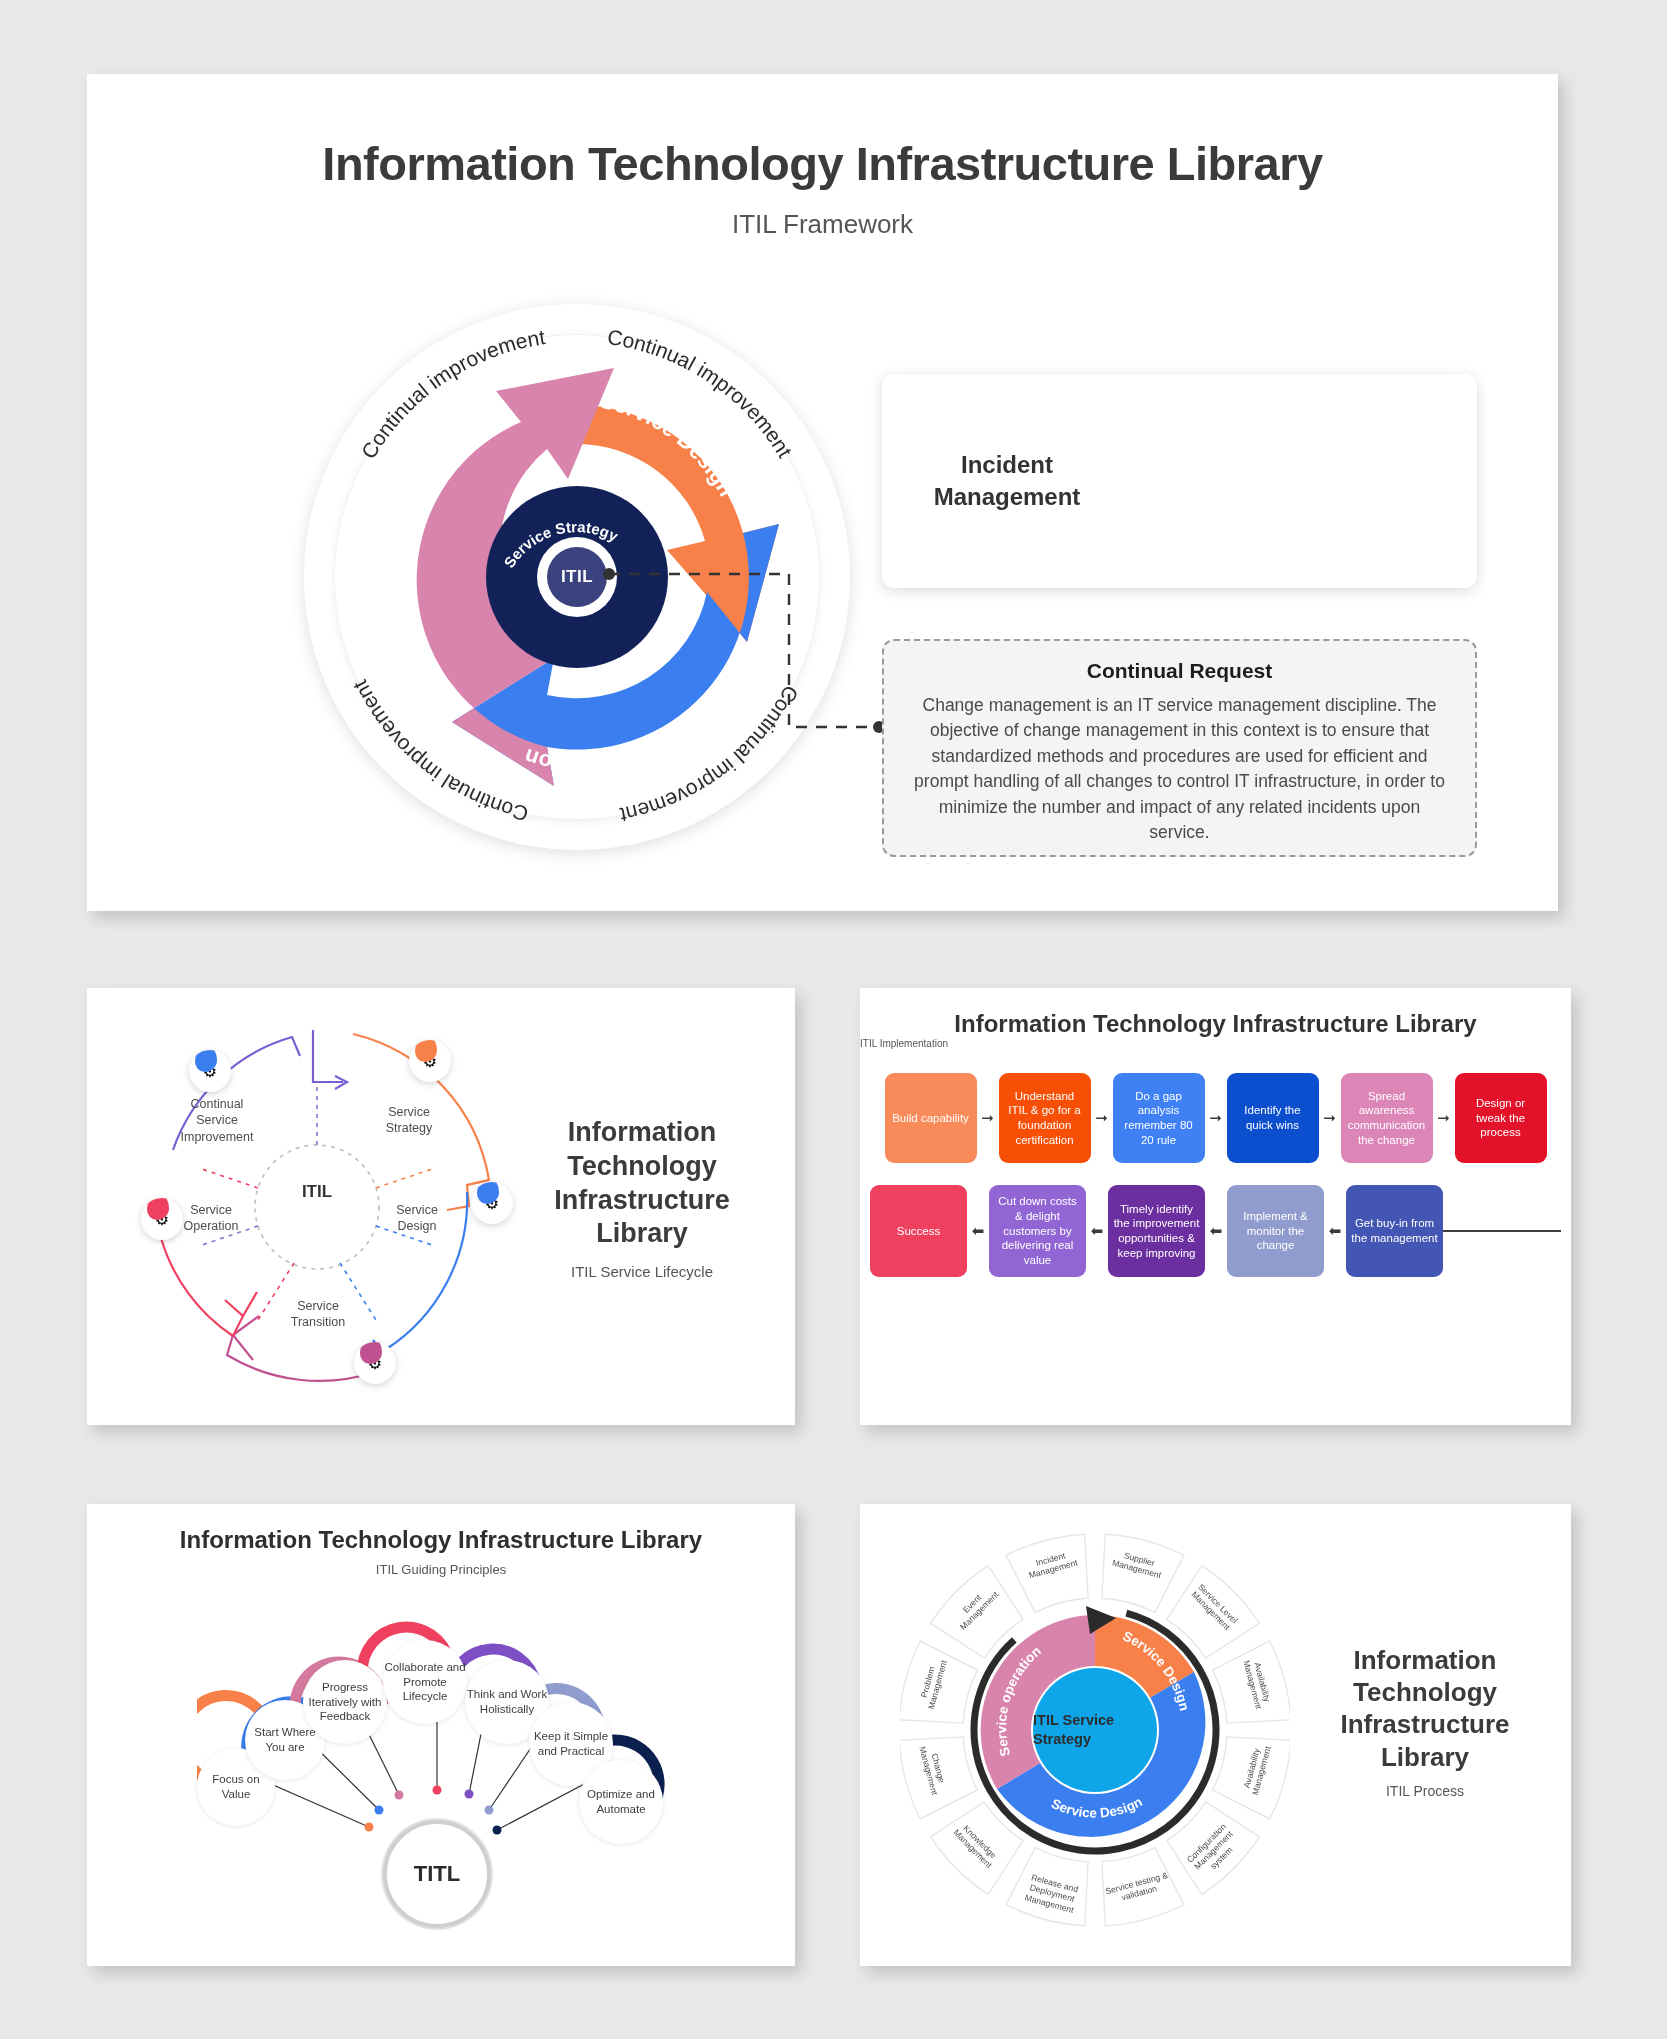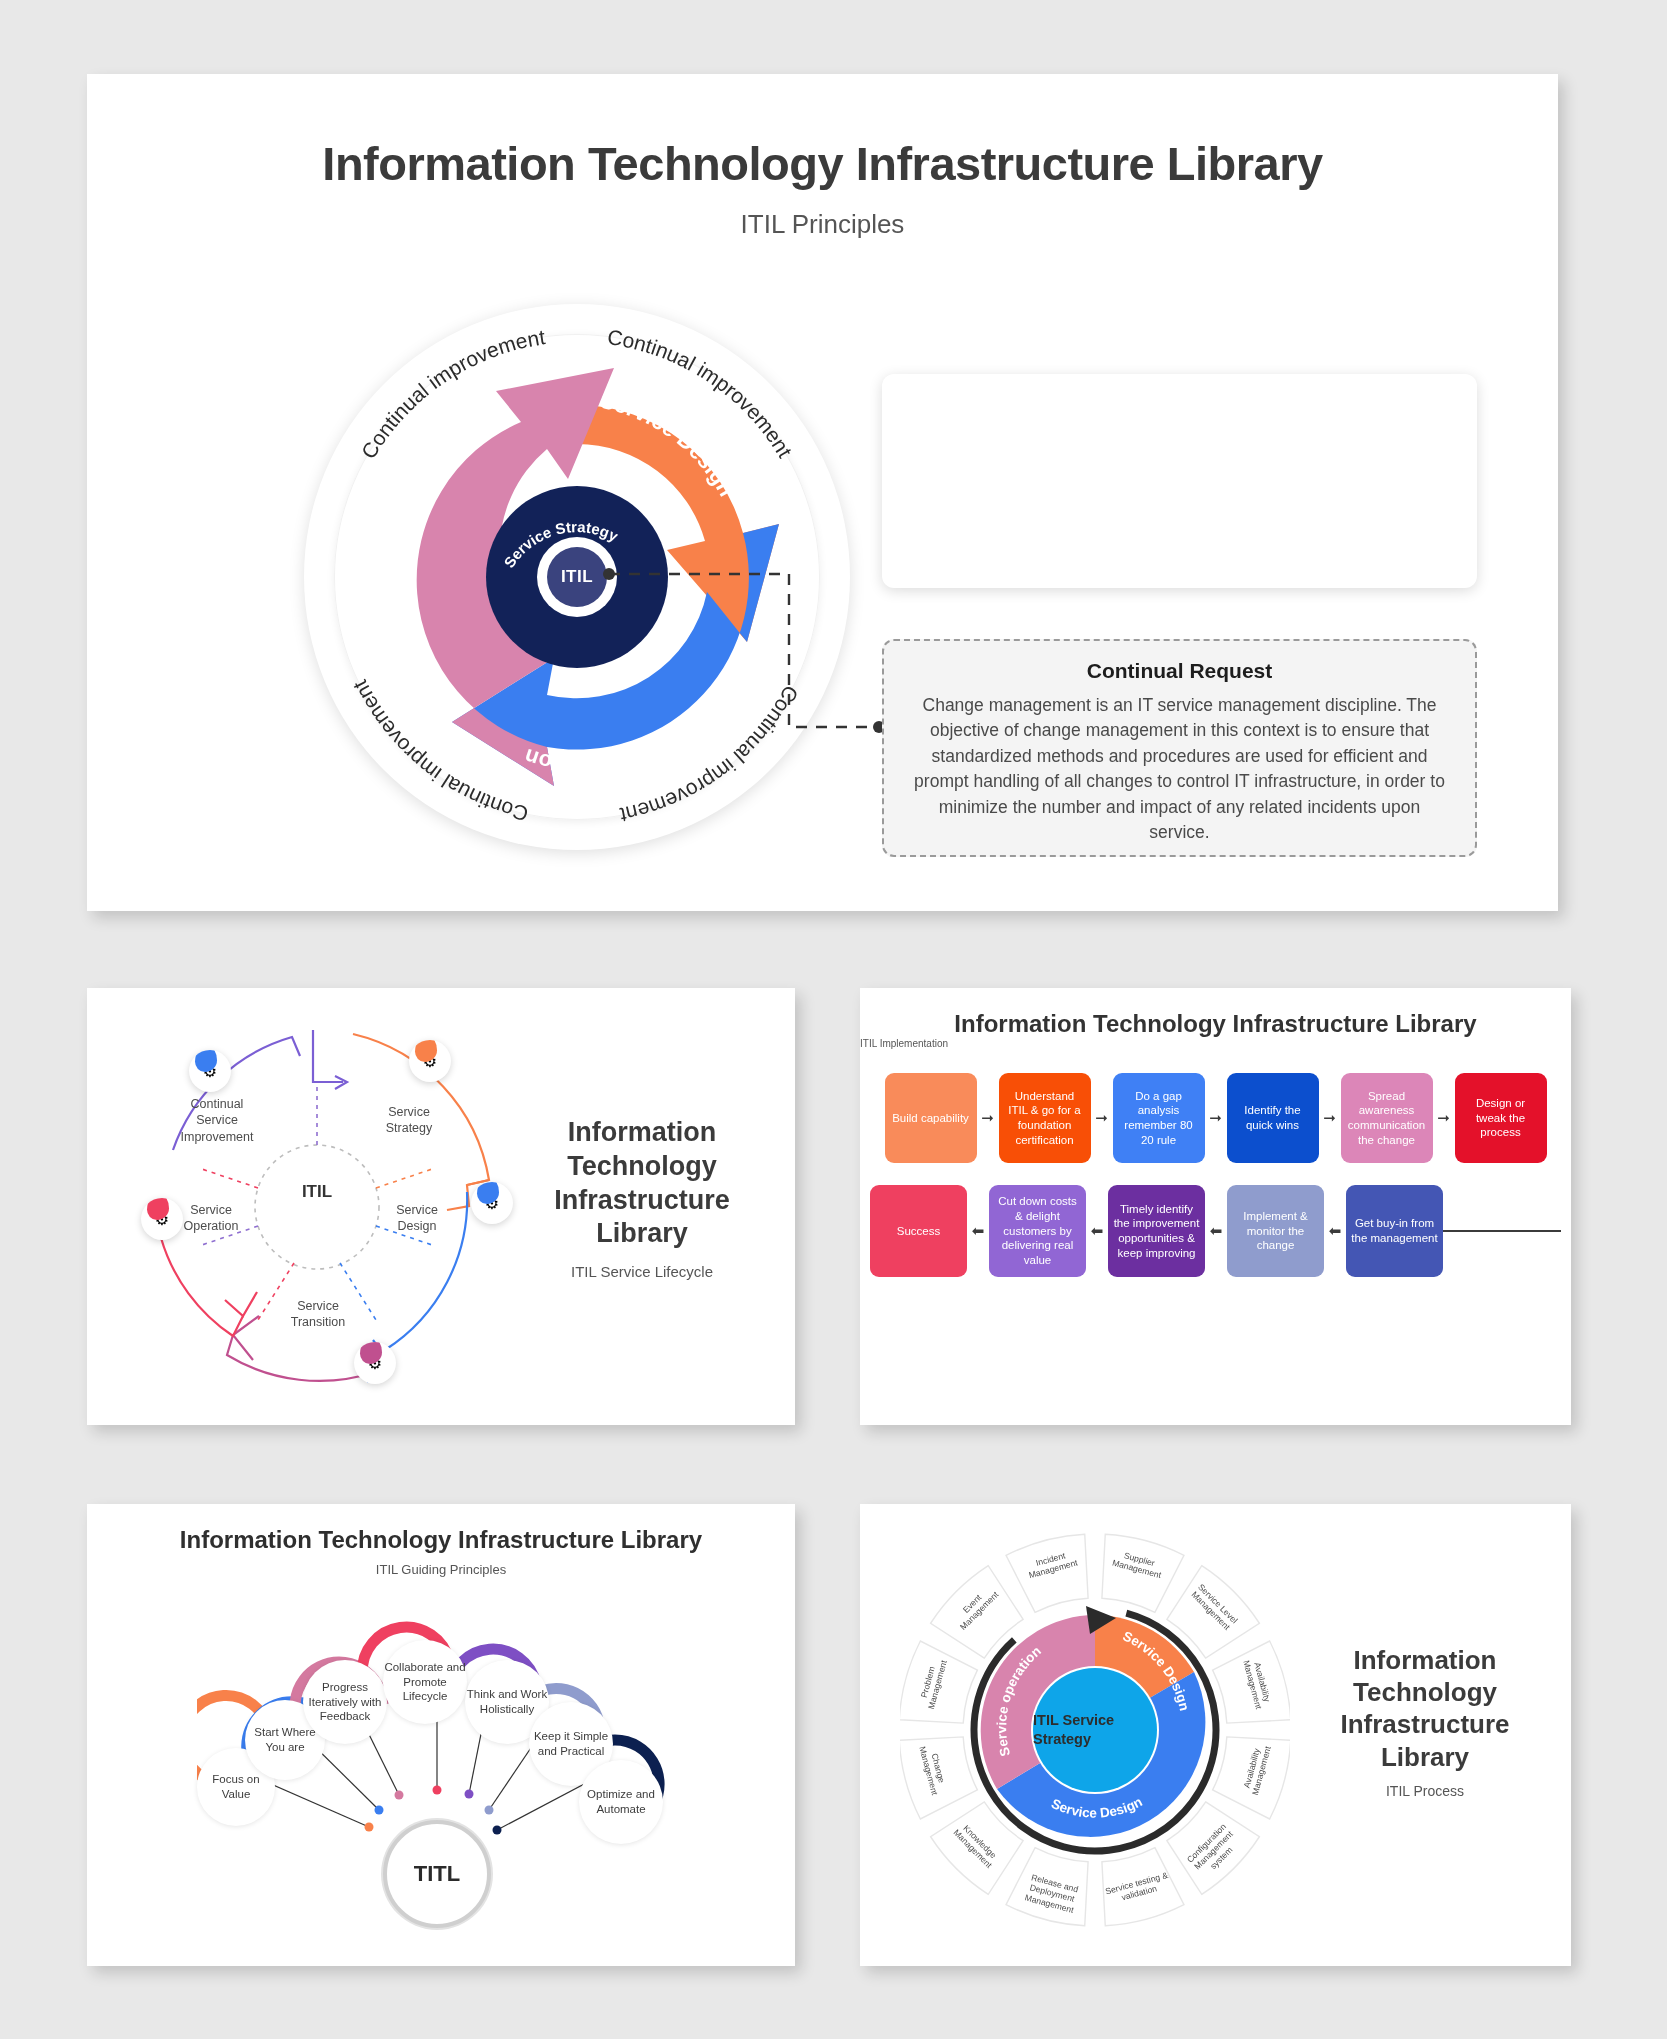--- a/index.html
+++ b/index.html
@@ -80,21 +80,21 @@
   .pw { position:absolute; left:40px; top:18px; width:390px; height:420px; }
   .pw-core { position:absolute; left:133px; top:146px; width:124px; height:124px; border-radius:50%; background:#0ea5e9; display:flex; align-items:center; justify-content:center; text-align:left; }
   .pw-core span { font-size:14.5px; font-weight:bold; color:#2d2d2d; line-height:1.3; }
   .seg-label { position:absolute; font-size:8.6px; color:#4b4b4b; line-height:1.22; text-align:center; width:72px; }
 </style>
 </head>
 <body>
 
 <div class="slide" id="slide1">
   <div class="s1-title">Information Technology Infrastructure Library</div>
-  <div class="s1-sub">ITIL Principles</div>
+  <div class="s1-sub">ITIL Framework</div>
 
   <div class="wheel">
     <div class="wheel-outer"></div>
     <div class="wheel-ring2"></div>
 
     <svg class="arcsvg" width="570" height="570">
       <defs>
         <path id="ocA" d="M 50,285 A 235,235 0 0 1 285,50" fill="none"></path>
         <path id="ocB" d="M 285,50 A 235,235 0 0 1 520,285" fill="none"></path>
         <path id="ocC" d="M 520,285 A 235,235 0 0 1 285,520" fill="none"></path>
@@ -148,20 +148,24 @@
       </div>
   </div>
 
   <svg class="conn" width="1471" height="837">
     <circle cx="522" cy="500" r="6" fill="#333"></circle>
     <path d="M 522,500 L 702,500 L 702,653 L 790,653" stroke="#333" stroke-width="2.4" fill="none" stroke-dasharray="11,9"></path>
     <circle cx="792" cy="653" r="6" fill="#333"></circle>
   </svg>
 
   <div class="inc-card">
+    <div class="inc-label">
+      <div>Incident</div>
+      <div>Management</div>
+    </div>
   </div>
 
   <div class="cr-card">
     <div class="cr-title">Continual Request</div>
     <div class="cr-body">Change management is an IT service management discipline. The objective of change management in this context is to ensure that standardized methods and procedures are used for efficient and prompt handling of all changes to control IT infrastructure, in order to minimize the number and impact of any related incidents upon service.</div>
   </div>
 </div>
 
 <div class="slide" id="slide2">
   <div class="s2-wheel">

